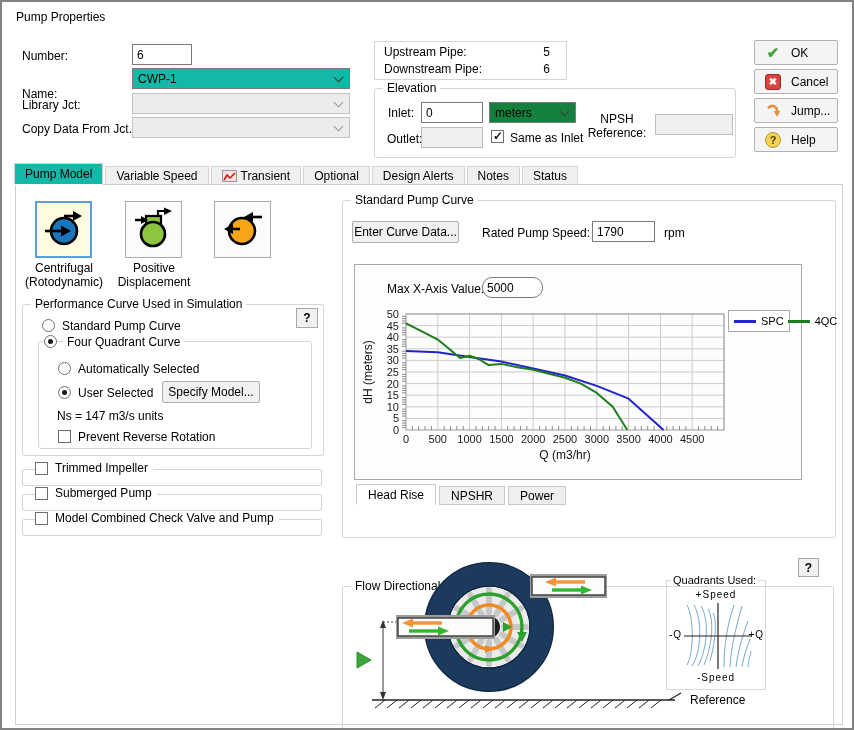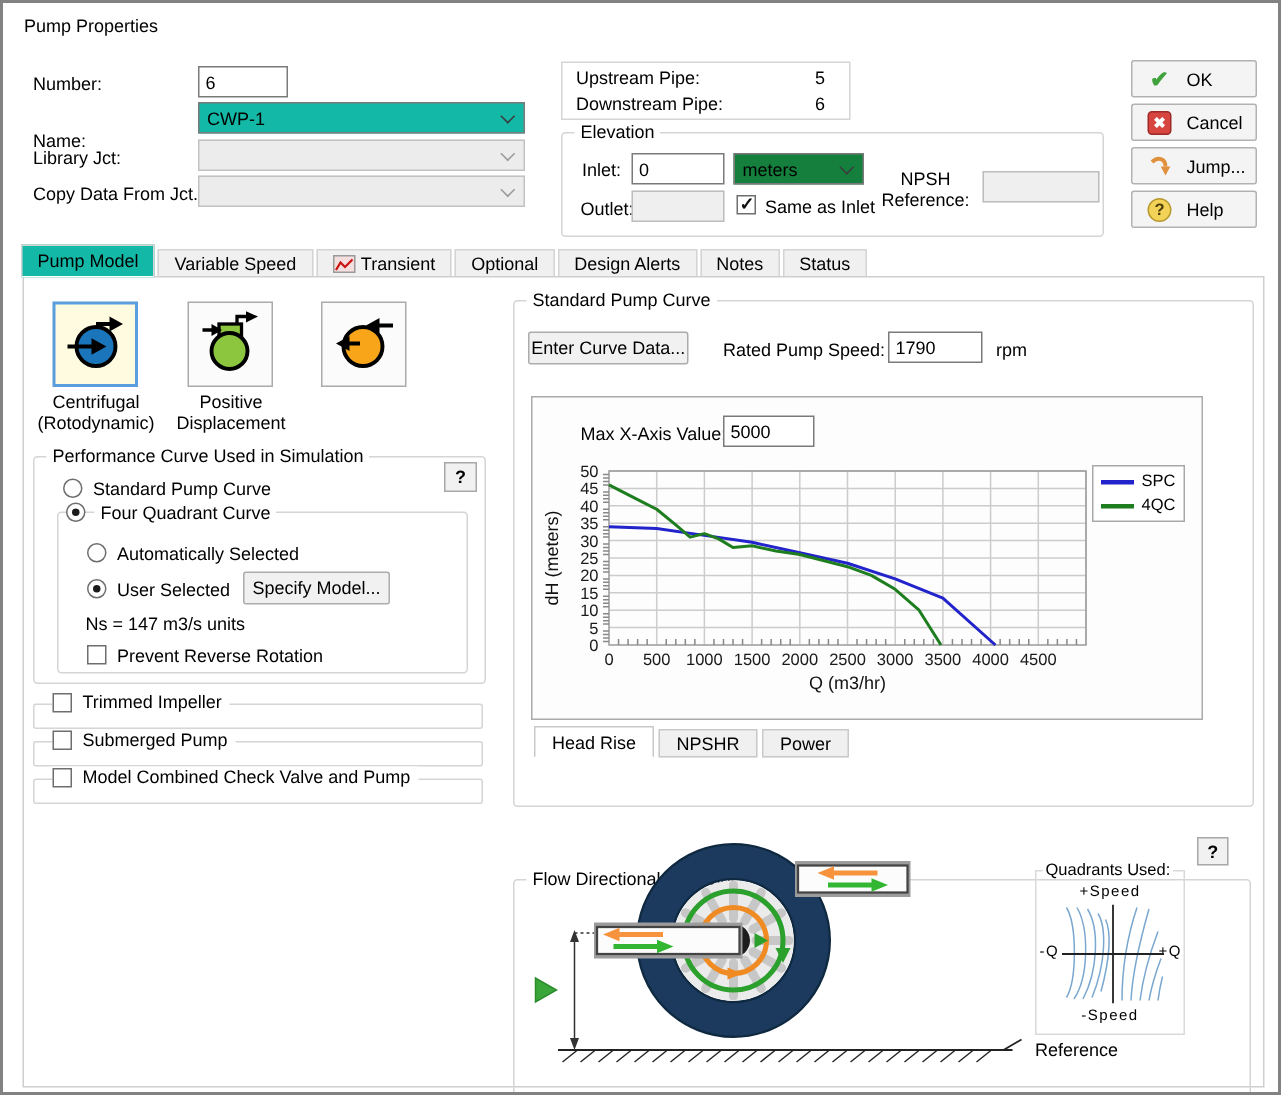--- a/index.html
+++ b/index.html
@@ -52,28 +52,28 @@
   
   .opt-group { position:absolute; left:20px; width:300px; height:17px; border:1px solid #d5d5d5; border-radius:2px; }
   .opt-legend { position:absolute; left:12px; top:-9px; background:#fff; padding:0 5px 0 0; display:flex; align-items:center; gap:7px; }
   .opt-legend .check { position:relative; }
 
   
   #chart-tabs { position:absolute; left:354px; top:482px; display:flex; align-items:flex-end; height:21px; }
   #chart-tabs .tab { height:19px; background:#f0f0f0; border:1px solid #c9c9c9; margin-right:3px; display:flex; align-items:center; padding:0 11px; }
   #chart-tabs .tab.active { height:21px; background:#fff; border-bottom:1px solid #fff; }
 
-  #chart-legend { position:absolute; left:726px; top:308px; width:62px; border:1px solid #a8a8a8; background:#fff; padding:4px 5px; display:flex; flex-direction:column; gap:4px; }
+  #chart-legend { position:absolute; left:726px; top:308px; width:62px; border:1px solid #a8a8a8; background:#fff; padding:4px 5px; display:flex; flex-direction:row; gap:4px; }
   .legrow { display:flex; align-items:center; gap:5px; font-size:11px; }
   .legswatch { width:22px; height:3px; }
 
   .helpbtn { position:absolute; width:22px; height:20px; background:#f1f1f1; border:1px solid #a8a8a8; display:flex; align-items:center; justify-content:center; font-weight:bold; }
 
   
-  #quadbox { position:absolute; left:664px; top:578px; width:100px; height:110px; border:1px solid #d9d9d9;margin-left:24px; }
+  #quadbox { position:absolute; left:664px; top:578px; width:100px; height:110px; border:1px solid #d9d9d9; }
   #quadbox .qtitle { position:absolute; top:-7px; left:4px; background:#fff; padding:0 2px; font-size:11px; white-space:nowrap; }
   .qlabel { position:absolute; font-size:10px; letter-spacing:1px; }
 </style>
 </head>
 <body>
 
 <div id="dialog">
 
   <div class="abs" style="left:0;top:0;width:100%;height:30px;background:#fff;">
     <div class="lbl" style="left:14px;top:8px;">Pump Properties</div>
@@ -264,21 +264,21 @@
   <div class="gbox" style="left:340px;top:198px;width:494px;height:338px;">
     <span class="legend">Standard Pump Curve</span>
   </div>
   <div class="btn" style="left:350px;top:219px;width:107px;height:22px;">Enter Curve Data...</div>
   <div class="lbl" style="left:480px;top:224px;">Rated Pump Speed:</div>
   <input class="tbox" style="left: 590px; top: 219px; width: 63px; height: 21px;" value="1790">
   <div class="lbl" style="left:662px;top:224px;">rpm</div>
 
   <div class="abs" style="left:352px;top:262px;width:448px;height:216px;border:1px solid #aaaaaa;background:#fdfdfd;"></div>
   <div class="lbl" style="left:385px;top:280px;">Max X-Axis Value:</div>
-  <input class="tbox" style="left: 480px; top: 275px; width: 61px; height: 21px;" value="5000">
+  <input class="tbox" style="left: 480px; top: 275px; width: 61px; height: 21px; border-radius: 10px;" value="5000">
   <svg id="chart-svg" class="abs" style="left:356px;top:299px;" width="444" height="164">
       <line x1="79.8" y1="13" x2="79.8" y2="129" stroke="#cccccc" stroke-width="1"></line>
       <line x1="111.6" y1="13" x2="111.6" y2="129" stroke="#cccccc" stroke-width="1"></line>
       <line x1="143.39999999999998" y1="13" x2="143.39999999999998" y2="129" stroke="#cccccc" stroke-width="1"></line>
       <line x1="175.2" y1="13" x2="175.2" y2="129" stroke="#cccccc" stroke-width="1"></line>
       <line x1="207" y1="13" x2="207" y2="129" stroke="#cccccc" stroke-width="1"></line>
       <line x1="238.79999999999998" y1="13" x2="238.79999999999998" y2="129" stroke="#cccccc" stroke-width="1"></line>
       <line x1="270.6" y1="13" x2="270.6" y2="129" stroke="#cccccc" stroke-width="1"></line>
       <line x1="302.4" y1="13" x2="302.4" y2="129" stroke="#cccccc" stroke-width="1"></line>
       <line x1="334.2" y1="13" x2="334.2" y2="129" stroke="#cccccc" stroke-width="1"></line>

